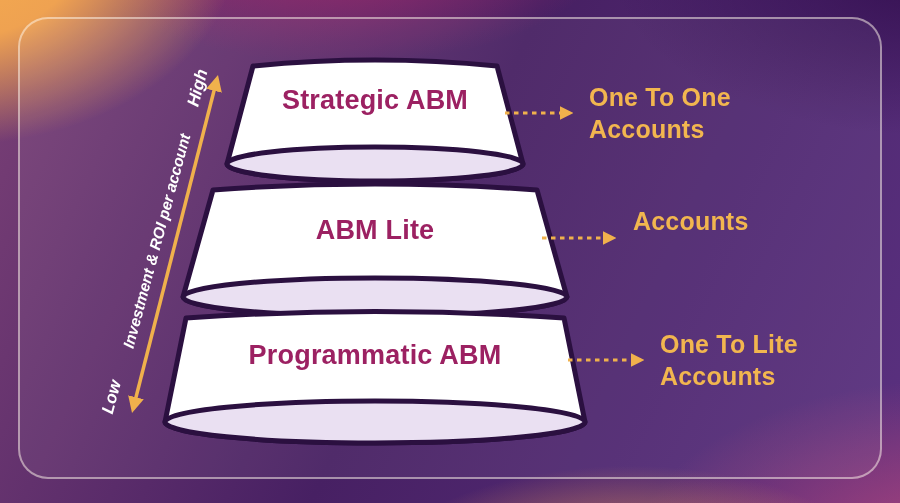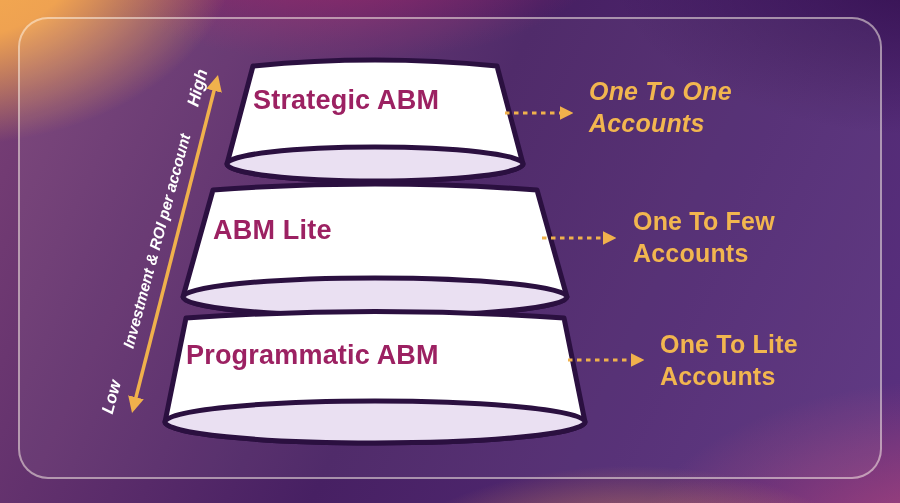--- a/index.html
+++ b/index.html
@@ -19,31 +19,31 @@
   }
   .card {
     position: absolute; left: 18px; top: 17px; right: 18px; bottom: 24px;
     border: 2px solid rgba(255, 248, 235, 0.5);
     border-radius: 30px;
     background: rgba(255,255,255,0.05);
   }
   svg.shapes { position: absolute; left: 0; top: 0; z-index: 1; }
   .txt { position: absolute; z-index: 2; }
   .tier-label {
-    text-align: left; font-weight: 700; font-size: 27px; color: #9C2162;
+    text-align: center; font-weight: 700; font-size: 27px; color: #9C2162;
     letter-spacing: 0.2px;
   }
   .tier-label-1 { left: 253px; width: 244px; top: 85px; }
   .tier-label-2 { left: 213px; width: 324px; top: 215px; }
   .tier-label-3 { left: 186px; width: 378px; top: 340px; }
   .reach-label {
     font-weight: 700; font-size: 25px; line-height: 32px; color: #F2B64F;
     letter-spacing: 0.2px;
   }
-  .reach-label-1 { left: 589px; top: 75px; font-style: italic; }
+  .reach-label-1 { left: 589px; top: 81px; }
   .reach-label-2 { left: 633px; top: 205px; }
   .reach-label-3 { left: 660px; top: 328px; }
   .axis-text {
     color: #ffffff; font-weight: 700; font-style: italic; white-space: nowrap;
     transform: translate(-50%, -50%) rotate(-75deg);
   }
   .axis-high { left: 198px; top: 88px; font-size: 17px; }
   .axis-low  { left: 112px; top: 397px; font-size: 17px; }
   .axis-title { left: 157px; top: 241px; font-size: 15.5px; }
 </style>
@@ -85,21 +85,20 @@
 
   <div class="txt tier-label tier-label-1">Strategic ABM</div>
   <div class="txt tier-label tier-label-2">ABM Lite</div>
   <div class="txt tier-label tier-label-3">Programmatic ABM</div>
 
   <div class="txt reach-label reach-label-1">
     <div>One To One</div>
     <div>Accounts</div>
   </div>
   <div class="txt reach-label reach-label-2">
-    <div>One To Few</div>
     <div>Accounts</div>
   </div>
   <div class="txt reach-label reach-label-3">
     <div>One To Lite</div>
     <div>Accounts</div>
   </div>
 
   <div class="txt axis-text axis-high">High</div>
   <div class="txt axis-text axis-low">Low</div>
   <div class="txt axis-text axis-title">Investment &amp; ROI per account</div>

